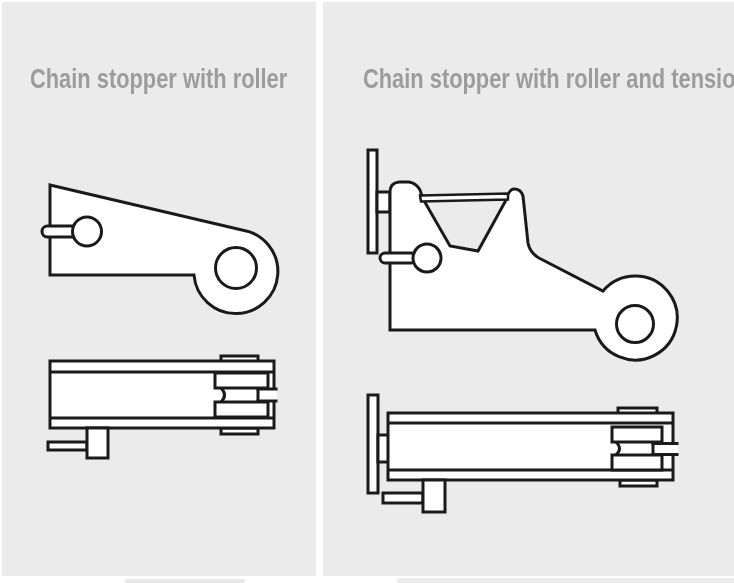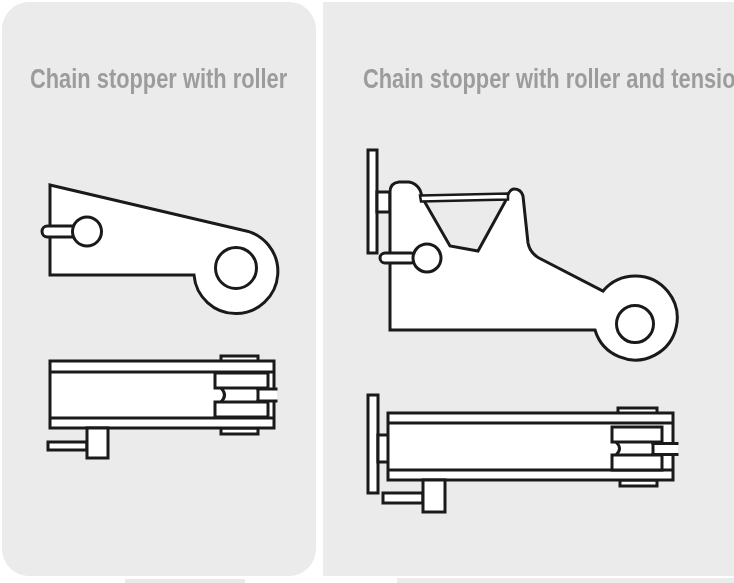--- a/index.html
+++ b/index.html
@@ -1,19 +1,19 @@
 <!DOCTYPE html>
 <html style="--page-bg: #ffffff; --panel-bg: #ebebeb; --title-color: #9c9c9c; --line-color: #1a1a1a; --drawing-fill: #ffffff;"><head>
 <meta charset="utf-8">
 <style>
   html,body{margin:0;padding:0;background:var(--page-bg,#fff);}
   .stage{position:relative;width:734px;height:583px;overflow:hidden;background:var(--page-bg,#fff);
          font-family:"Liberation Sans",sans-serif;}
   .panel{position:absolute;top:2px;height:574px;background:var(--panel-bg,#ebebeb);}
-  .panel-left{left:2px;width:314px;border-radius:27px;}
+  .panel-left{left:2px;width:314px;}
   .panel-right{left:323px;width:411px;}
   .panel-title{position:absolute;top:61px;font-size:28px;font-weight:bold;
                color:var(--title-color,#9c9c9c);white-space:nowrap;
                transform:scaleX(.78);transform-origin:0 0;letter-spacing:0;}
   .panel-left .panel-title{left:28px;}
   .panel-right .panel-title{left:40px;}
   svg.drawings{position:absolute;left:0;top:0;}
   .ln{fill:var(--drawing-fill,#fff);stroke:var(--line-color,#1a1a1a);stroke-width:3;}
   .thin{stroke-width:2.5;}
   .nf{fill:none;}

